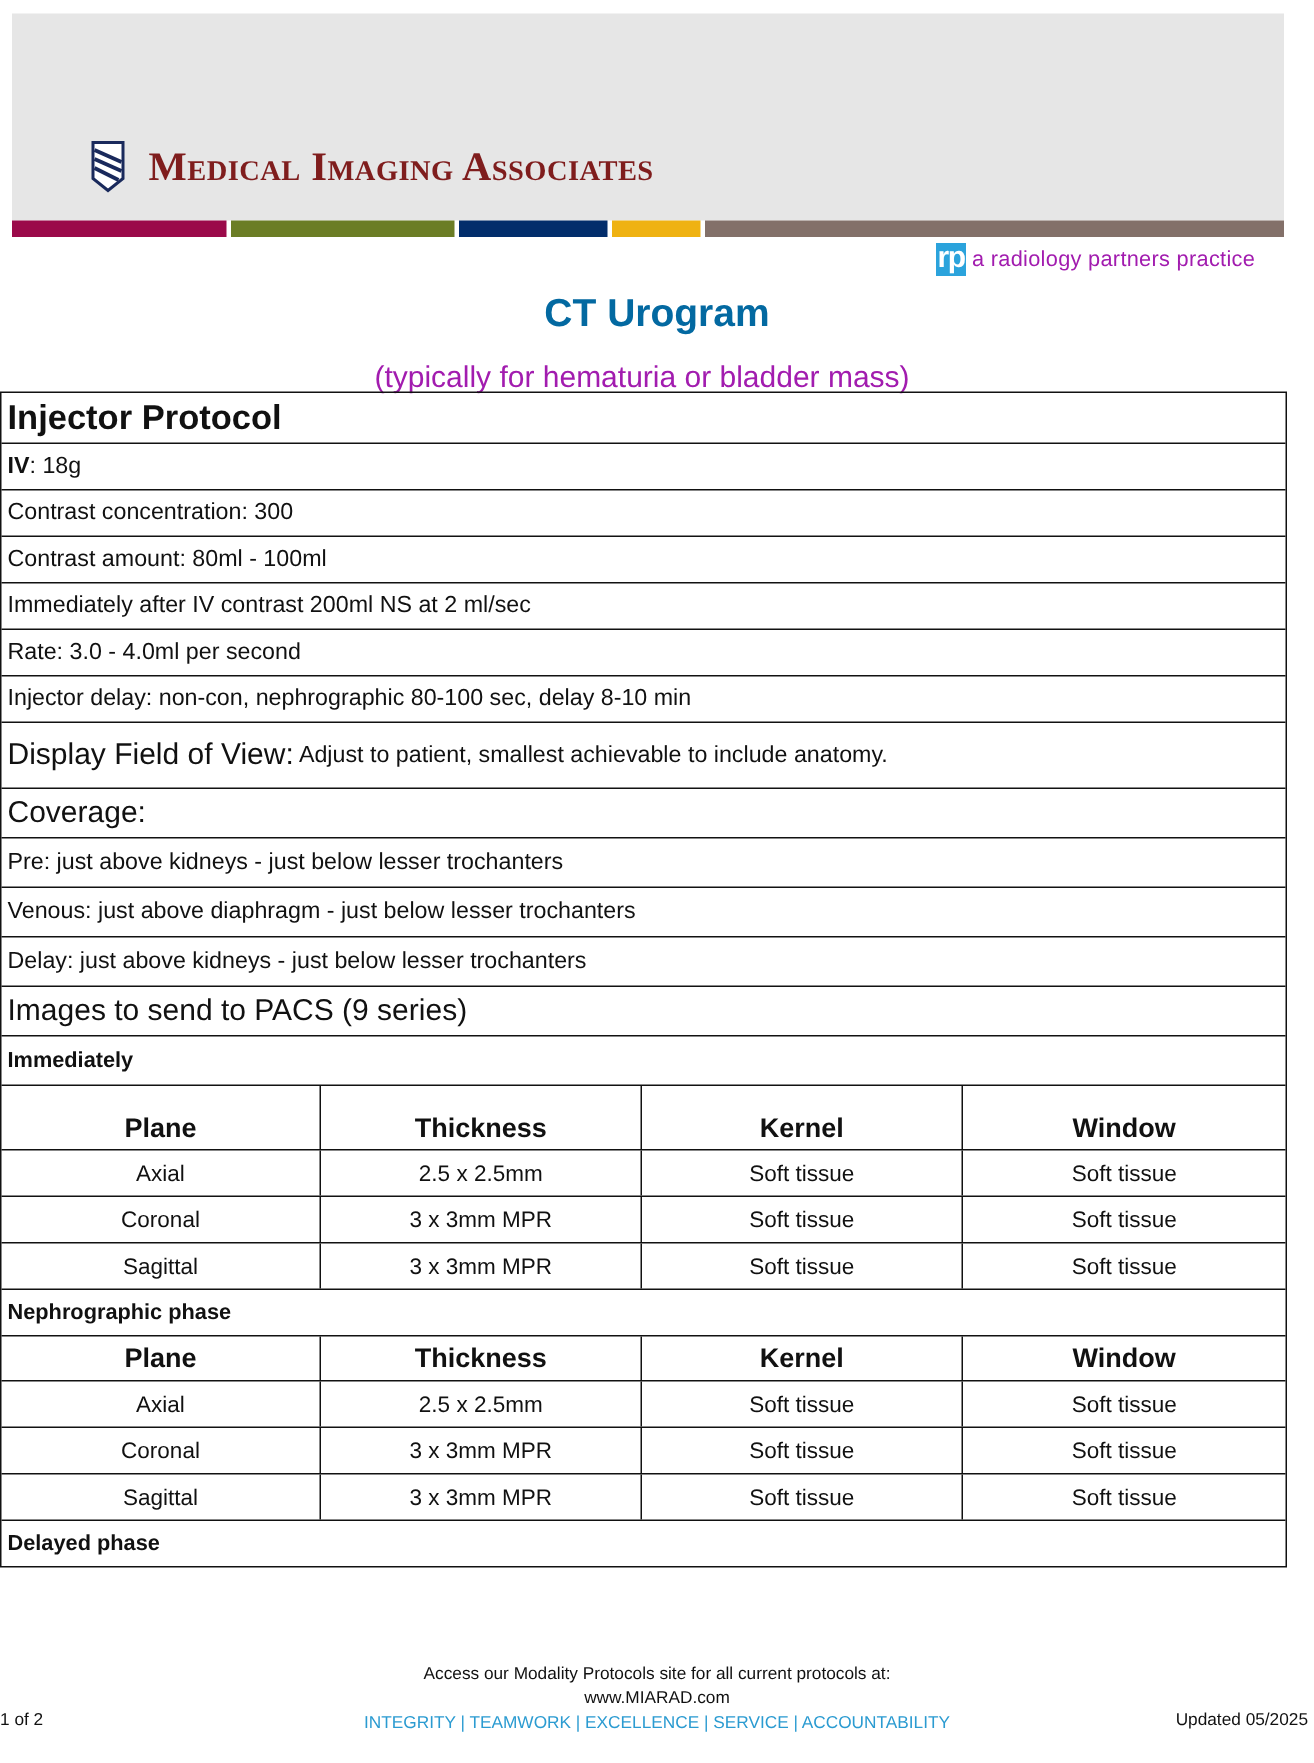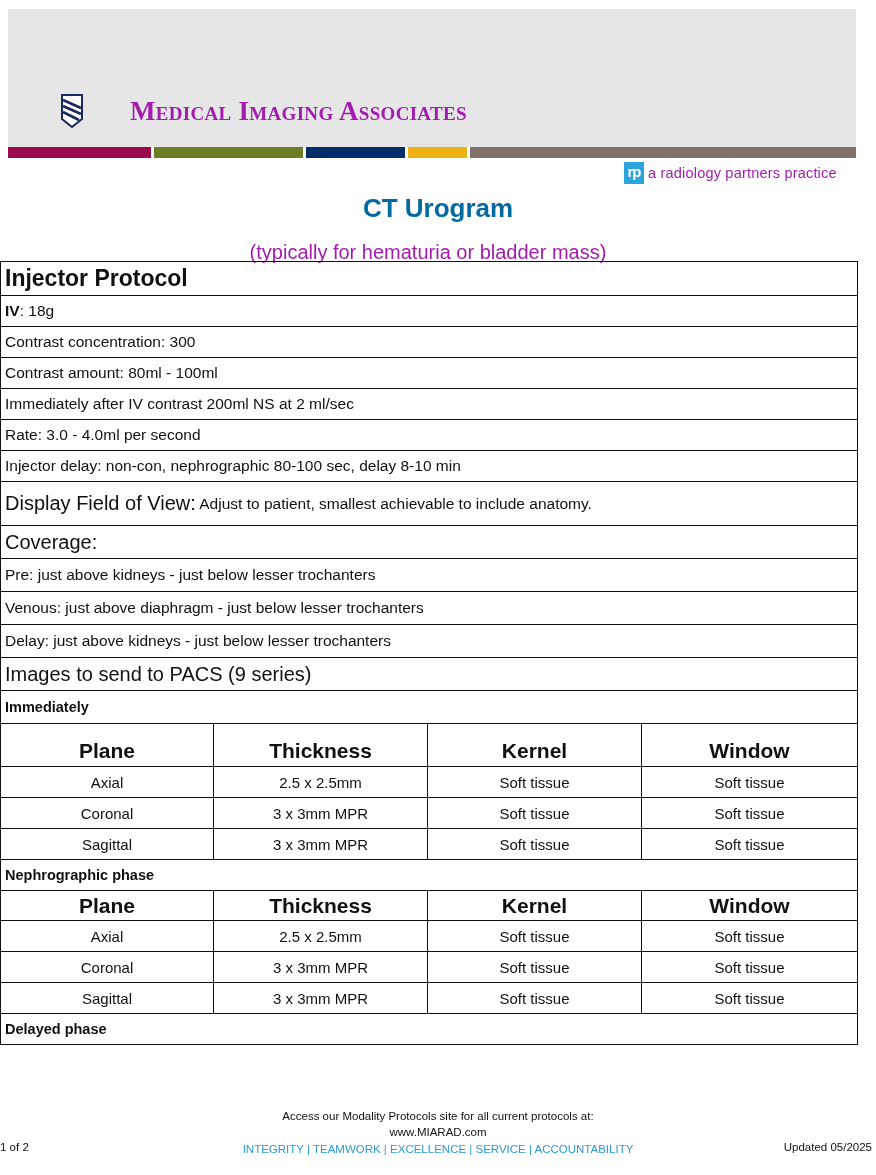--- a/index.html
+++ b/index.html
@@ -2,44 +2,44 @@
 <html><head>
 <meta charset="utf-8">
 <style>
   * { box-sizing: border-box; margin: 0; padding: 0; }
   html, body { width: 876px; height: 1175px; background: #ffffff; overflow: hidden; }
   body { position: relative; font-family: "Liberation Sans", sans-serif; color: #111; }
 
   .header-band { position: absolute; left: 8px; top: 9px; width: 848px; height: 138px; background: #e6e6e6; }
   .brand { position: absolute; left: 60px; top: 93px; display: flex; align-items: center; }
   .brand-shield { width: 24px; height: 36px; margin-right: 15px; }
-  .brand-name { font-family: "Liberation Serif", serif; font-weight: bold; color: #a21caf; font-size: 27px; letter-spacing: 0.3px; font-variant: small-caps; margin-left: 31px; }
+  .brand-name { font-family: "Liberation Serif", serif; font-weight: bold; color: #7f1d1d; font-size: 27px; letter-spacing: 0.3px; font-variant: small-caps; }
 
   .color-bars { position: absolute; top: 147px; left: 8px; height: 11px; width: 848px; }
   .bar { position: absolute; top: 0; height: 11px; }
 
   .rp-tag { position: absolute; top: 162px; left: 624px; display: flex; align-items: center; }
-  .rp-logo { width: 20px; height: 22px; background: #2ba3dc; color: #fff; font-size: 15px; font-weight: bold; line-height: 20px; text-align: center; font-family: "Liberation Sans", sans-serif; letter-spacing: -1px; margin-right: 4px; }
+  .rp-logo { width: 20px; height: 22px; background: #2ba3dc; color: #fff; font-size: 20px; font-weight: bold; line-height: 20px; text-align: center; font-family: "Liberation Sans", sans-serif; letter-spacing: -1px; margin-right: 4px; }
   .rp-text { font-size: 14.5px; color: #a21caf; letter-spacing: 0.2px; }
 
   .doc-title { position: absolute; top: 193px; left: 0; width: 876px; text-align: center; font-size: 26px; font-weight: bold; color: #0369a1; }
   .doc-subtitle { position: absolute; top: 241px; left: 0; width: 856px; text-align: center; font-size: 20px; color: #a21caf; }
 
   .protocol { position: absolute; left: 0; top: 261px; width: 858px; border: 1.5px solid #111; border-collapse: collapse; }
   .row { border-bottom: 1.5px solid #111; padding-left: 4px; display: flex; align-items: center; font-size: 15.5px; }
   .row:last-child { border-bottom: none; }
   .h-big { font-size: 23px; font-weight: bold; }
   .h-mid { font-size: 20px; font-weight: normal; }
   .sub-label { font-size: 14.5px; font-weight: bold; }
   .bold { font-weight: bold; }
 
   .grid4 { display: grid; grid-template-columns: 213px 214px 214px 1fr; border-bottom: 1.5px solid #111; }
   .grid4 > div { border-right: 1.5px solid #111; text-align: center; font-size: 15px; display: flex; align-items: center; justify-content: center; }
   .grid4 > div:last-child { border-right: none; }
-  .grid4.head > div { font-weight: bold; font-size: 21px; }
+  .grid4.head > div { font-weight: bold; font-size: 18px; }
 
   .footer-line { position: absolute; left: 0; width: 876px; text-align: center; font-size: 11.5px; color: #111; }
   .footer-values { color: #2b9bd1; }
   .page-num { position: absolute; left: 0; top: 1141px; font-size: 11.5px; }
   .updated { position: absolute; right: 4px; top: 1141px; font-size: 11.5px; }
 </style>
 </head>
 <body>
 
 <div class="header-band"></div>

